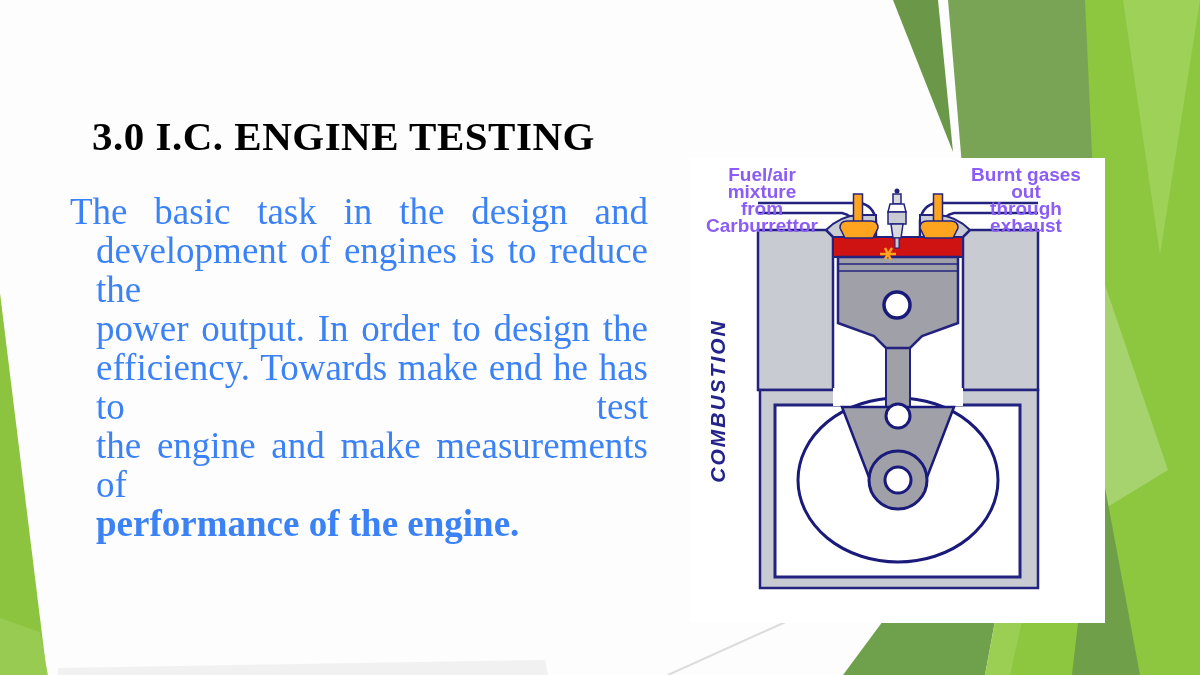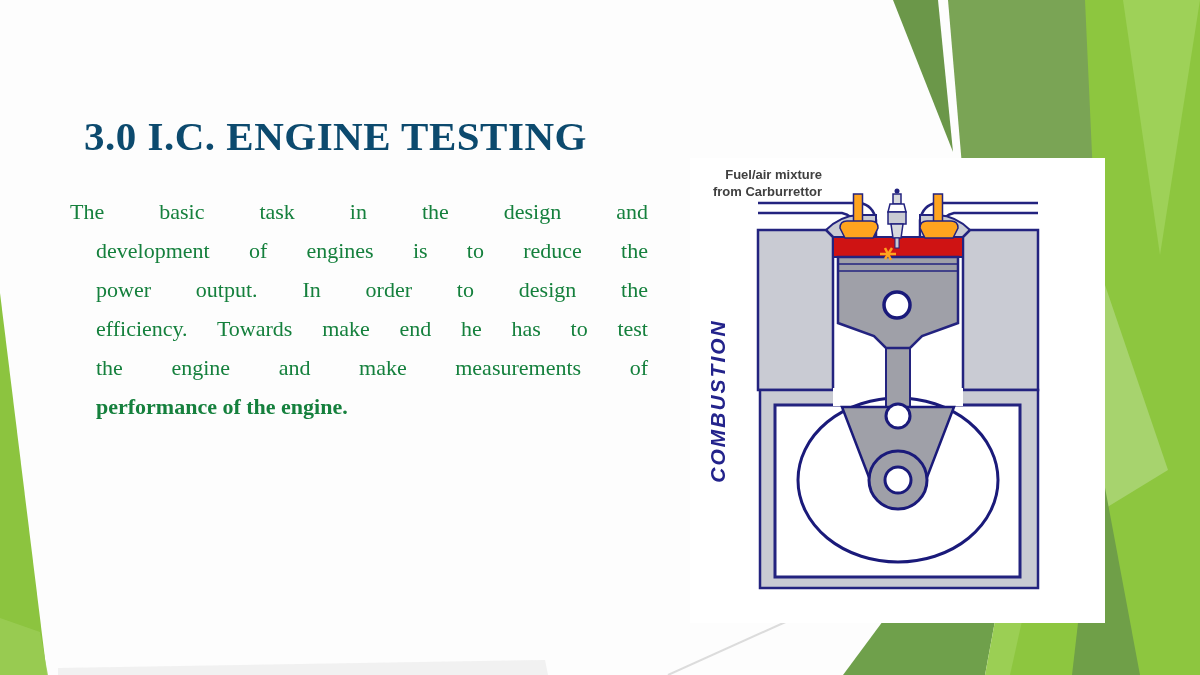--- a/index.html
+++ b/index.html
@@ -7,44 +7,44 @@
     position:relative;
     width:1200px; height:675px;
     background:#fdfdfd;
     overflow:hidden;
     font-family:"Liberation Serif", serif;
   }
   .decor {
     position:absolute; inset:0; width:1200px; height:675px; z-index:1;
   }
   .title {
-    position:absolute; left:84px; top:112px; width:620px;
+    position:absolute; left:92px; top:112px; width:620px;
     font-family:"Liberation Serif", serif;
     font-weight:bold; font-size:41px; letter-spacing:0.5px;
-    color:#0c4a6e; z-index:3; white-space:nowrap;
+    color:#000000; z-index:3; white-space:nowrap;
   }
   .bodytext {
     position:absolute; left:70px; top:192px; width:578px; z-index:3;
-    font-size:22px; color:#15803d; line-height:39px;
+    font-size:37px; color:#3b82f6; line-height:39px;
   }
   .bodytext .line {
     text-align:justify; text-align-last:justify;
     padding-left:26px;
   }
   .bodytext .line.first { padding-left:0; }
   .bodytext .line.last { text-align-last:left;font-weight:bold; }
   .panel {
     position:absolute; left:690px; top:158px; width:415px; height:465px;
     background:#ffffff; z-index:2;
   }
   .diag-label {
     position:absolute; z-index:4;
     font-family:"Liberation Sans", sans-serif;
-    font-weight:bold; font-size:13px; line-height:17px;
-    color:#404040; text-align:right;
+    font-weight:bold; font-size:19px; line-height:17px;
+    color:#8b5cf6; text-align:center;
   }
   .label-fuel { left:12px; top:8px; width:120px; }
   .label-exhaust { left:276px; top:8px; width:120px; }
   .side-label {
     position:absolute; left:-69px; top:228px; width:200px; height:30px;
     transform:rotate(-90deg);
     font-family:"Liberation Sans", sans-serif;
     font-weight:bold; font-style:italic; font-size:21px; letter-spacing:2px;
     color:#23238b; text-align:center; z-index:4;
   }
@@ -82,20 +82,24 @@
     <div class="line">efficiency. Towards make end he has to test</div>
     <div class="line">the engine and make measurements of</div>
     <div class="line last">performance of the engine.</div>
   </div>
 
   <div class="panel">
 
     <div class="diag-label label-fuel">
       <div>Fuel/air mixture</div>
       <div>from Carburrettor</div>
+    </div>
+    <div class="diag-label label-exhaust">
+      <div>Burnt gases out</div>
+      <div>through exhaust</div>
     </div>
     <div class="side-label">COMBUSTION</div>
 
     <svg class="engine-svg" width="415" height="465" viewBox="0 0 415 465">
 
       <g stroke="#23237f" stroke-width="2.5" fill="none">
         <path d="M68 45 H170 Q183 47 186 62 V78"></path>
         <path d="M68 55 H152 Q163 57 165 68 V78"></path>
       </g>
       <g stroke="#23237f" stroke-width="2.5" fill="none">

